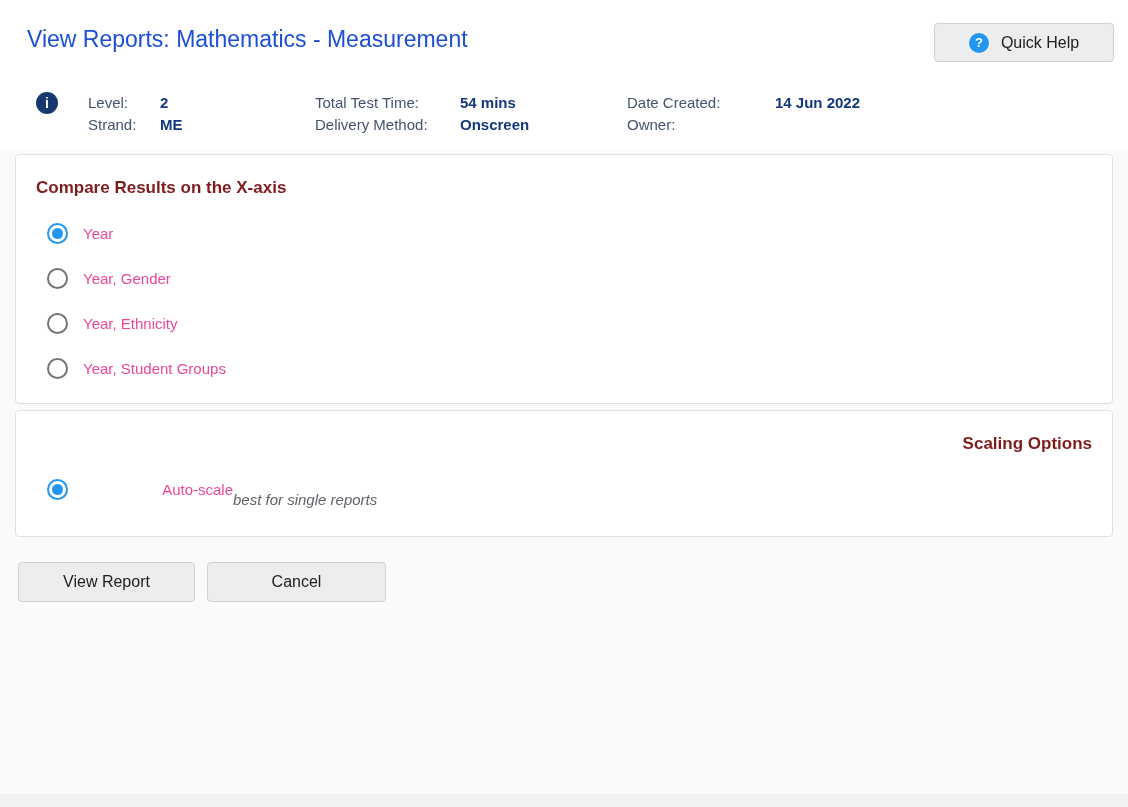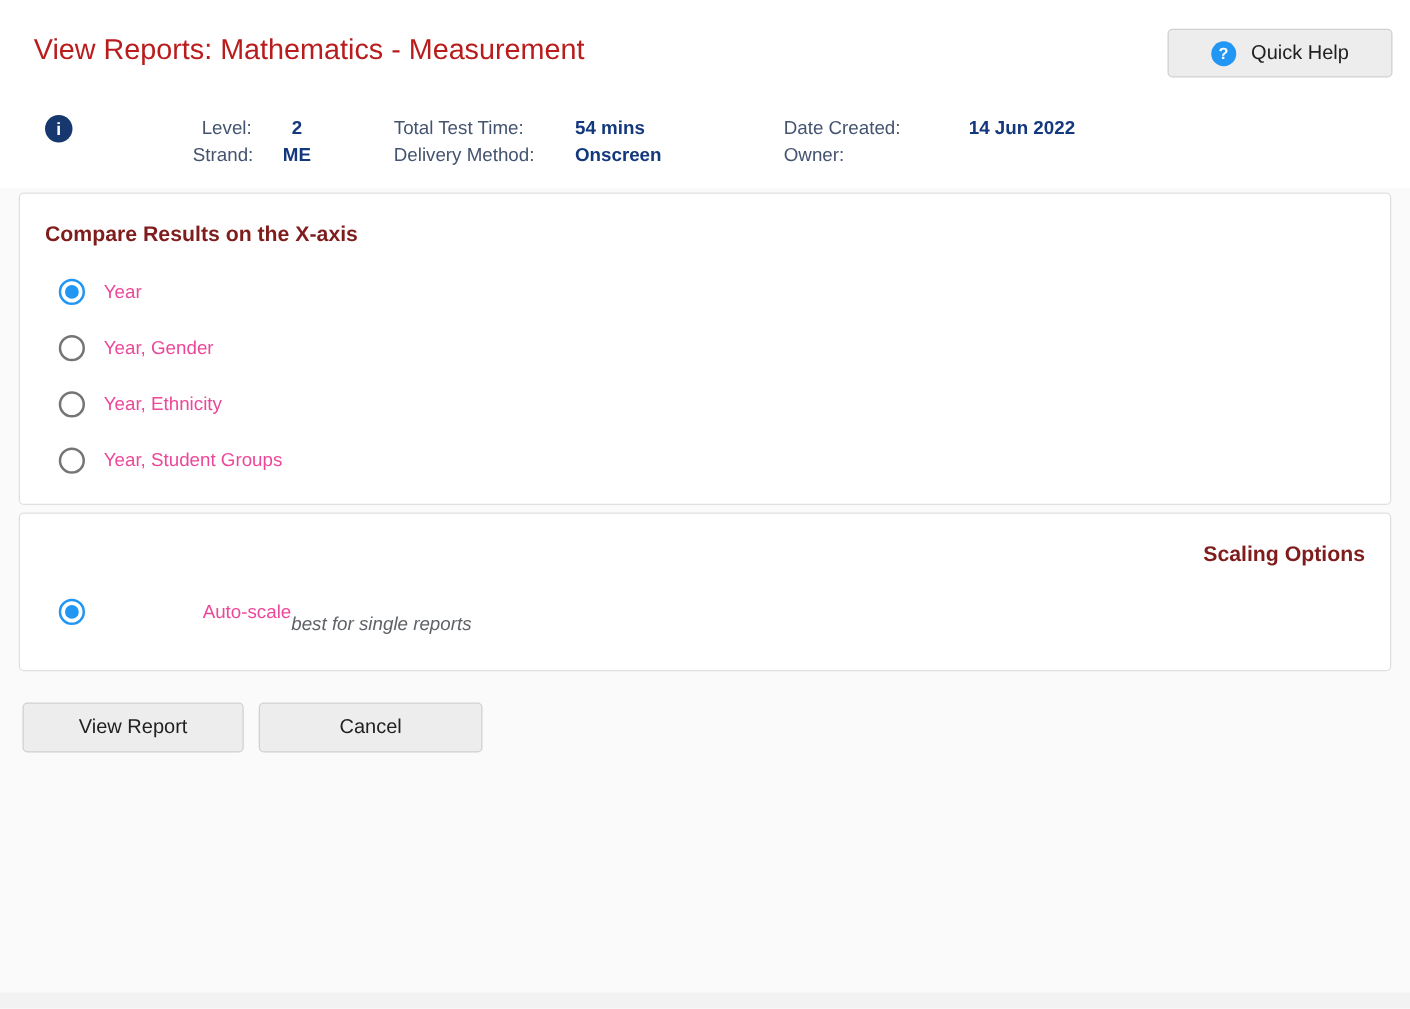--- a/index.html
+++ b/index.html
@@ -15,21 +15,21 @@
 
   
   .header {
     background: #ffffff;
     padding: 26px 14px 14px 27px;
     position: relative;
   }
   .page-title {
     font-size: 23px;
     font-weight: 400;
-    color: #b91c1c;
+    color: #1d4ed8;
     line-height: 26px;
   }
   .quick-help-btn {
     position: absolute;
     top: 23px;
     right: 14px;
     width: 180px;
     height: 39px;
     background: #ededee;
     border: 1px solid #d0d0d0;
@@ -64,21 +64,21 @@
     width: 22px; height: 22px;
     border-radius: 50%;
     background: #17386e;
     color: #fff;
     font-size: 14px;
     font-weight: bold;
     display: flex; align-items: center; justify-content: center;
     flex: 0 0 auto;
   }
   .meta-col { display: flex; flex-direction: column; }
-  .meta-col-1 { margin-left: 30px; width: 227px; align-items: center; }
+  .meta-col-1 { margin-left: 30px; width: 227px; }
   .meta-col-2 { width: 312px; }
   .meta-col-3 { width: 330px; }
   .meta-pair { display: flex; line-height: 22px; font-size: 15px; }
   .meta-label { color: #44546f; }
   .meta-value { font-weight: bold; color: #14387d; }
   .meta-col-1 .meta-label { width: 72px; }
   .meta-col-2 .meta-label { width: 145px; }
   .meta-col-3 .meta-label { width: 148px; }
 
   

